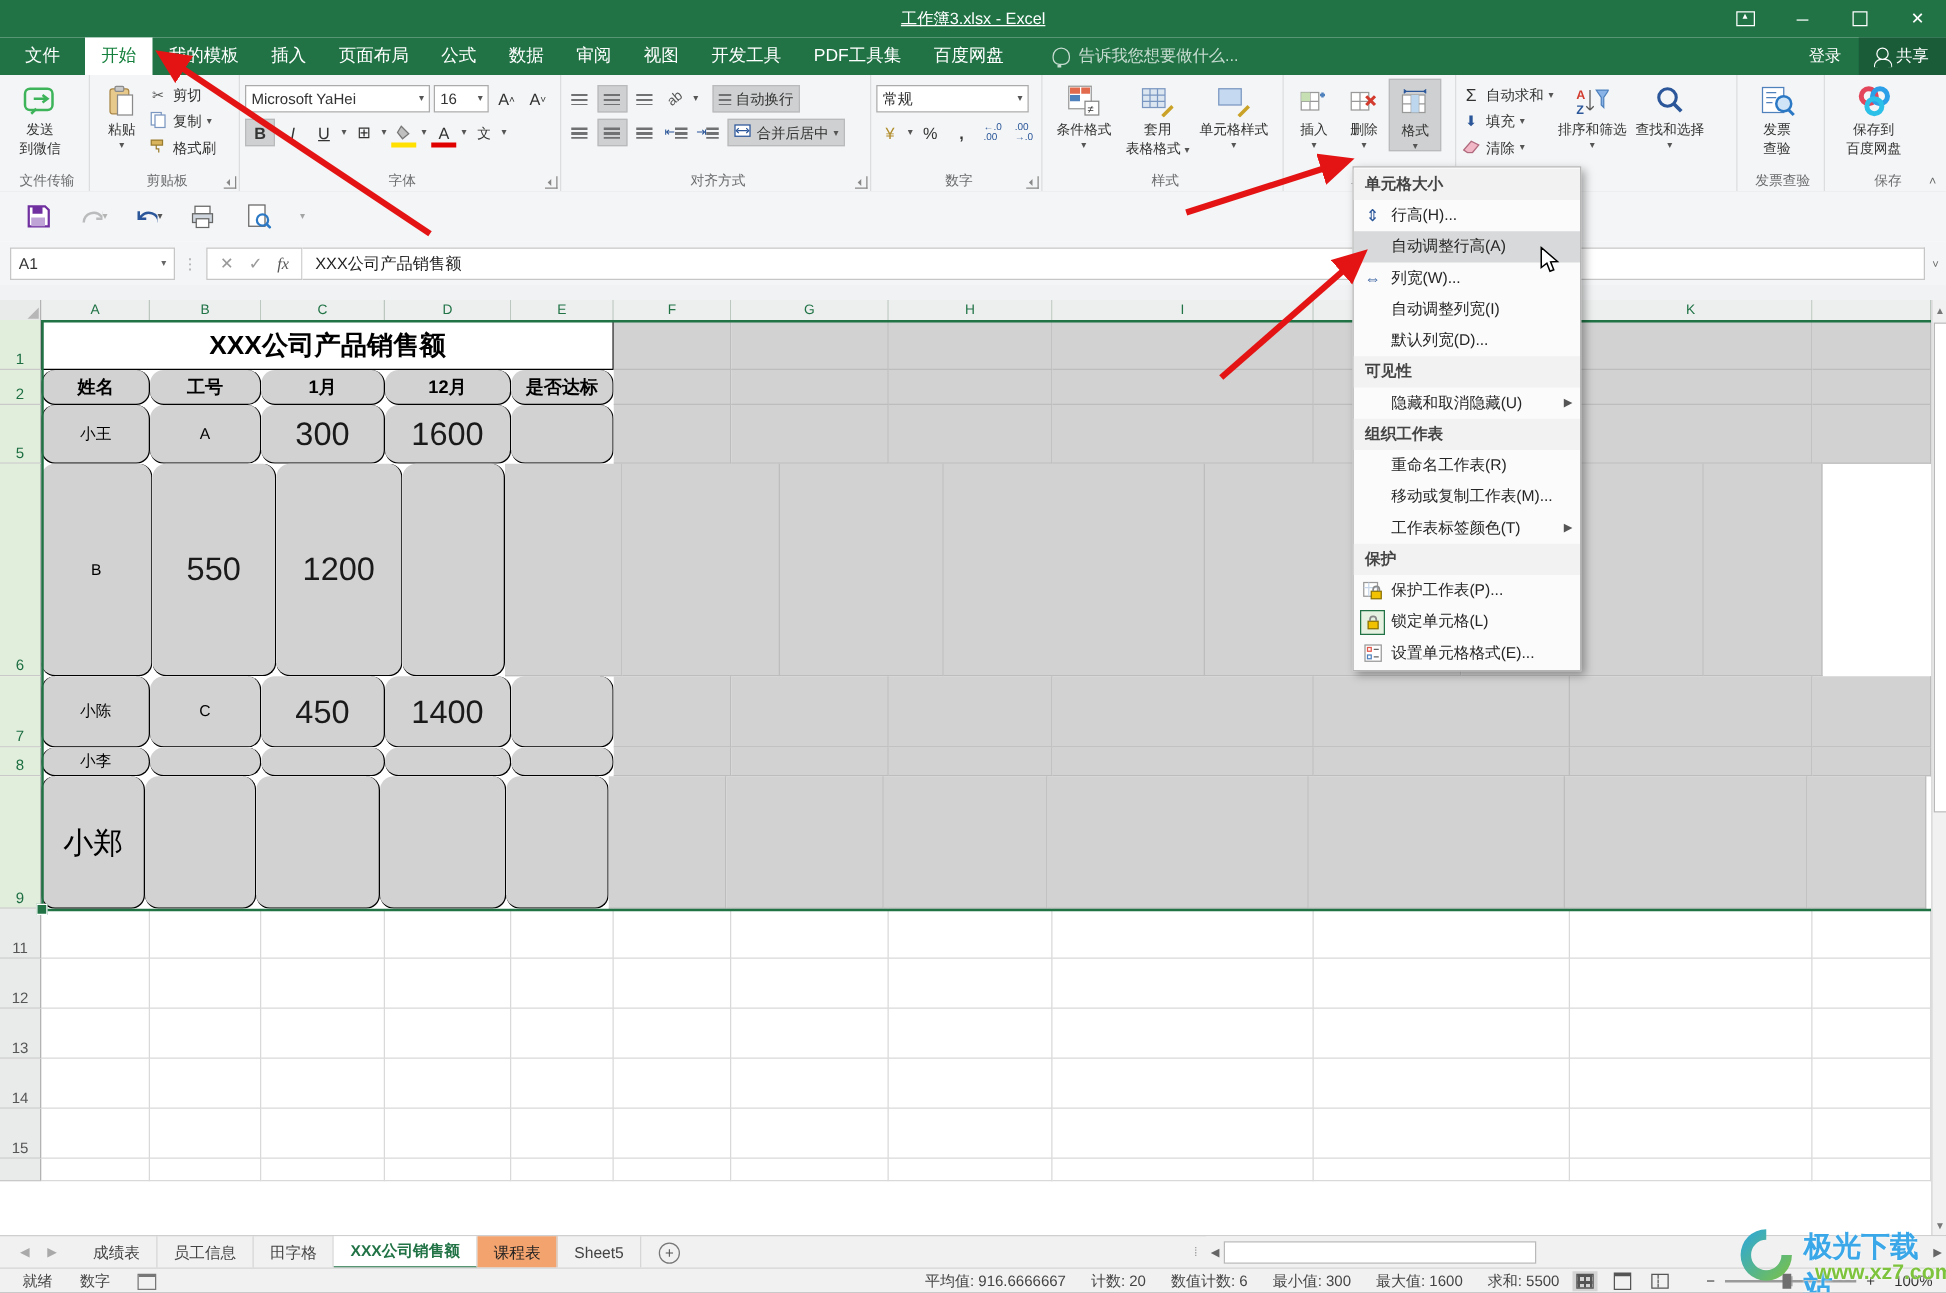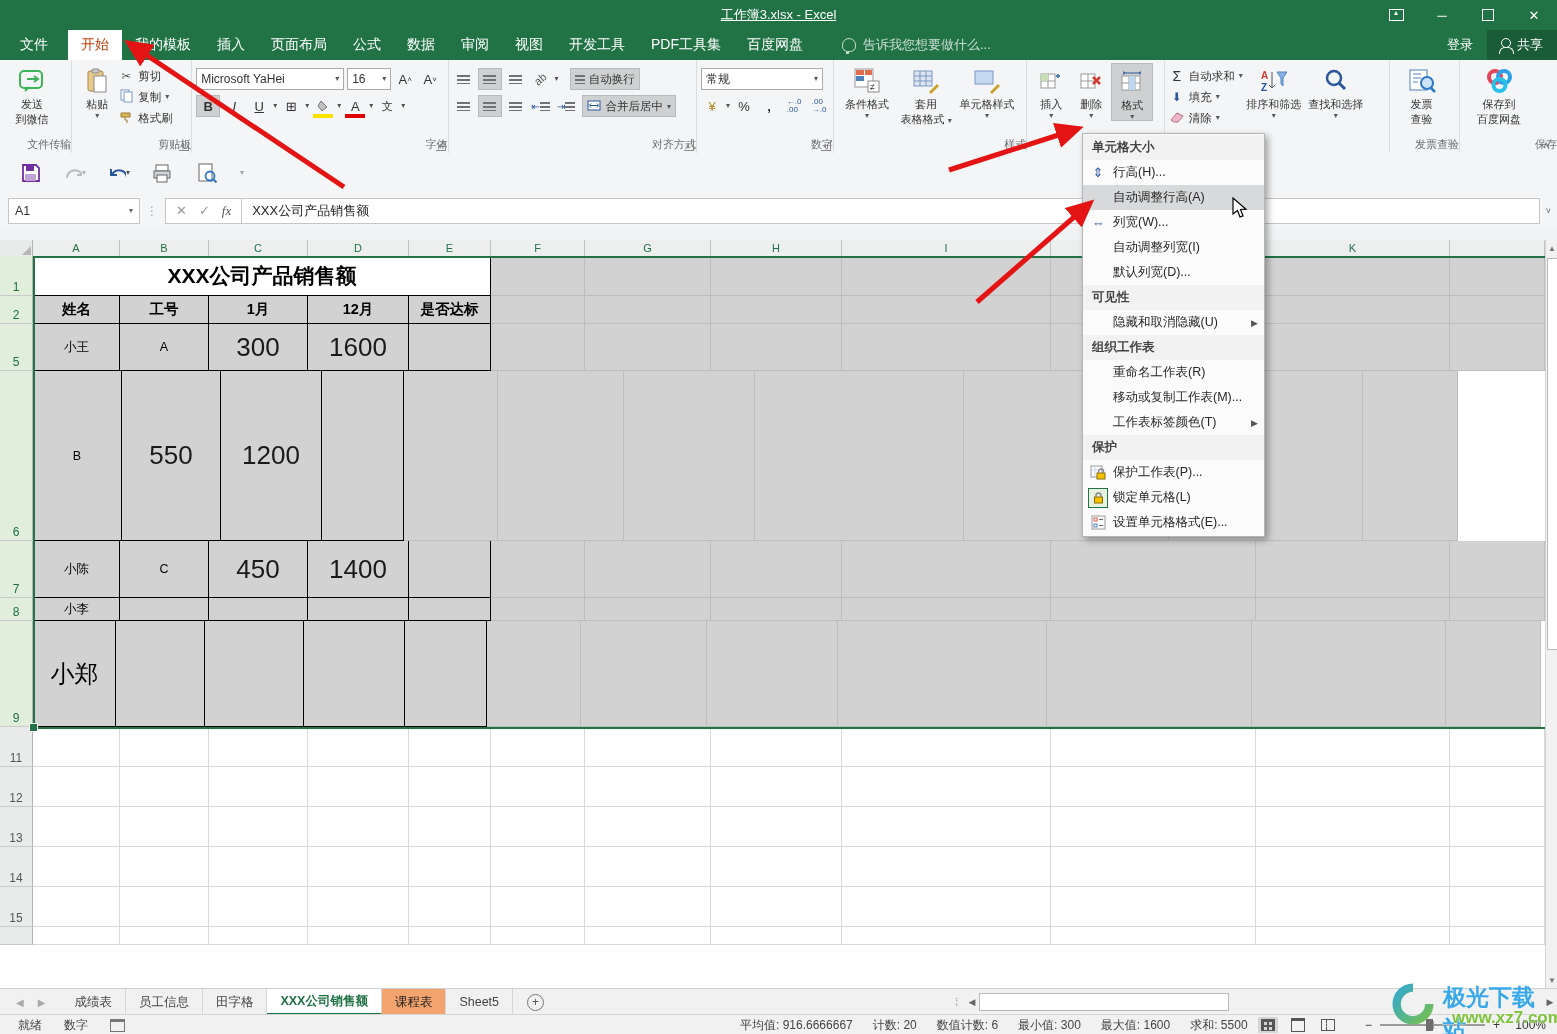--- a/index.html
+++ b/index.html
@@ -12,33 +12,33 @@
   .tb-title{position:absolute;left:0;right:0;text-align:center;font-size:13px;text-decoration:underline;}
   .wctrls{position:absolute;right:0;top:0;height:30px;display:flex;}
   .wc{width:46px;height:30px;display:flex;align-items:center;justify-content:center;color:#fff;font-size:13px;}
   .wc .box{width:10px;height:10px;border:1.5px solid #fff;}
   .wc .ribopt{width:13px;height:10px;border:1.5px solid #fff;position:relative;}
   .wc .ribopt:after{content:"";position:absolute;left:4px;top:1px;border-left:2px solid transparent;border-right:2px solid transparent;border-bottom:4px solid #fff;}
   
   .tabrow{top:30px;height:30px;background:#217346;color:#fff;display:flex;align-items:stretch;}
   .ftab{padding:0 20px;display:flex;align-items:center;font-size:14px;}
   .rtab{padding:0 13px;display:flex;align-items:center;font-size:14px;cursor:default;}
-  .rtab.active{background:#fff;color:#c2410c;}
+  .rtab.active{background:#fff;color:#15803d;}
   .tellme{display:flex;align-items:center;gap:7px;color:rgba(255,255,255,.75);margin-left:26px;font-size:13px;}
   .bulb{width:12px;height:12px;border:1.5px solid rgba(255,255,255,.75);border-radius:50% 50% 40% 40%;position:relative;}
   .bulb:after{content:"";position:absolute;left:3px;bottom:-3px;width:3px;height:2px;background:rgba(255,255,255,.75);}
   .tabrow-right{margin-left:auto;display:flex;align-items:center;}
   .signin{padding:0 14px;font-size:13px;}
   .share{background:#1a5c38;padding:0 14px;height:30px;display:flex;align-items:center;gap:6px;font-size:13px;}
   .person{width:8px;height:8px;border:1.5px solid #fff;border-radius:50%;position:relative;top:-2px;}
   .person:after{content:"";position:absolute;left:-3px;top:8px;width:13px;height:6px;border:1.5px solid #fff;border-bottom:none;border-radius:6px 6px 0 0;}
   
   .ribbon{top:60px;height:93px;background:#f4f5f6;border-bottom:1px solid #d0d1d2;display:flex;align-items:stretch;}
   .rgroup{position:relative;display:flex;align-items:flex-start;padding:3px 4px 16px 4px;border-right:1px solid #dcddde;}
-  .glabel{position:absolute;bottom:1px;left:4px;right:0;text-align:right;font-size:11px;color:#6a6c6e;}
+  .glabel{position:absolute;bottom:1px;left:4px;right:0;text-align:center;font-size:11px;color:#6a6c6e;}
   .launcher{position:absolute;right:2px;bottom:2px;width:9px;height:9px;border-right:1.5px solid #888;border-bottom:1.5px solid #888;}
   .launcher:after{content:"";position:absolute;right:2px;bottom:2px;width:0;height:0;border-top:4px solid transparent;border-left:4px solid #888;transform:rotate(45deg);}
   .bigbtn{width:56px;display:flex;flex-direction:column;align-items:center;justify-content:flex-start;gap:2px;padding-top:3px;font-size:11px;line-height:13px;text-align:center;color:#333;}
   .bigbtn.pressed{background:#cfd0d1;border:1px solid #b9babb;}
   .bigicon{height:30px;display:flex;align-items:center;justify-content:center;}
   .caret{font-size:8px;color:#555;line-height:6px;}
   .vstack{display:flex;flex-direction:column;justify-content:flex-start;gap:3px;padding-top:4px;}
   .srow{display:flex;align-items:center;gap:4px;font-size:11.5px;color:#333;height:18px;}
   .sicon{width:16px;text-align:center;color:#555;}
   .ctrl{background:#fff;border:1px solid #ababab;height:20px;display:flex;align-items:center;padding:0 4px;font-size:12px;color:#333;}
@@ -66,21 +66,21 @@
   
   #grid{position:absolute;left:0;top:240px;width:1545px;height:748px;background:#fff;overflow:hidden;}
   .grow{display:flex;}
   .ch{box-sizing:border-box;height:16px;background:#ecefee;border-right:1px solid #bcc7bf;color:#217346;font-size:11px;display:flex;align-items:center;justify-content:center;}
   .corner{box-sizing:border-box;width:33px;height:16px;background:#e9eaea;border-right:1px solid #b3b3b3;position:relative;}
   .corner:after{content:"";position:absolute;right:1px;bottom:1px;border-left:9px solid transparent;border-bottom:9px solid #b7b7b7;}
   .rh{box-sizing:border-box;width:33px;background:#e9eaea;border-bottom:1px solid #c9c9c9;border-right:1px solid #b3b3b3;color:#555;font-size:12px;display:flex;align-items:flex-end;justify-content:center;padding-bottom:1px;}
   .rh.selhead{background:#e2eedc;color:#1d6f42;}
   .cell{box-sizing:border-box;border-right:1px solid #d9d9d9;border-bottom:1px solid #d9d9d9;display:flex;align-items:center;justify-content:center;overflow:hidden;}
   .cell.sel{background:#d2d2d2;border-right-color:#bdbdbd;border-bottom-color:#bdbdbd;}
-  .tcell{box-sizing:border-box;border-right:1px solid #000;border-bottom:1px solid #000;background:#d2d2d2;display:flex;align-items:center;justify-content:center;}
+  .tcell{box-sizing:border-box;border-right:1px solid #000;border-bottom:1px solid #000;background:#d2d2d2;display:flex;align-items:center;justify-content:center;border-radius:11px;}
   .tcell.first{border-left:1.5px solid #000;}
   .title-cell{background:#fff;border:1.5px solid #000;font-weight:bold;font-size:21px;color:#000;}
   .th{font-weight:bold;font-size:14.5px;color:#000;}
   .nm{font-size:12.5px;color:#000;}
   .nm.big{font-size:24px;}
   .num{font-size:26px;color:#1a1a1a;}
   #selbox{position:absolute;left:33px;top:16px;border:2px solid #217346;border-right:none;pointer-events:none;}
   #fillhandle{position:absolute;width:7px;height:7px;background:#217346;border:1px solid #fff;pointer-events:none;}
   
   .vscroll{position:absolute;left:1545px;top:240px;width:12px;height:748px;background:#f1f1f1;border-left:1px solid #d4d4d4;}

